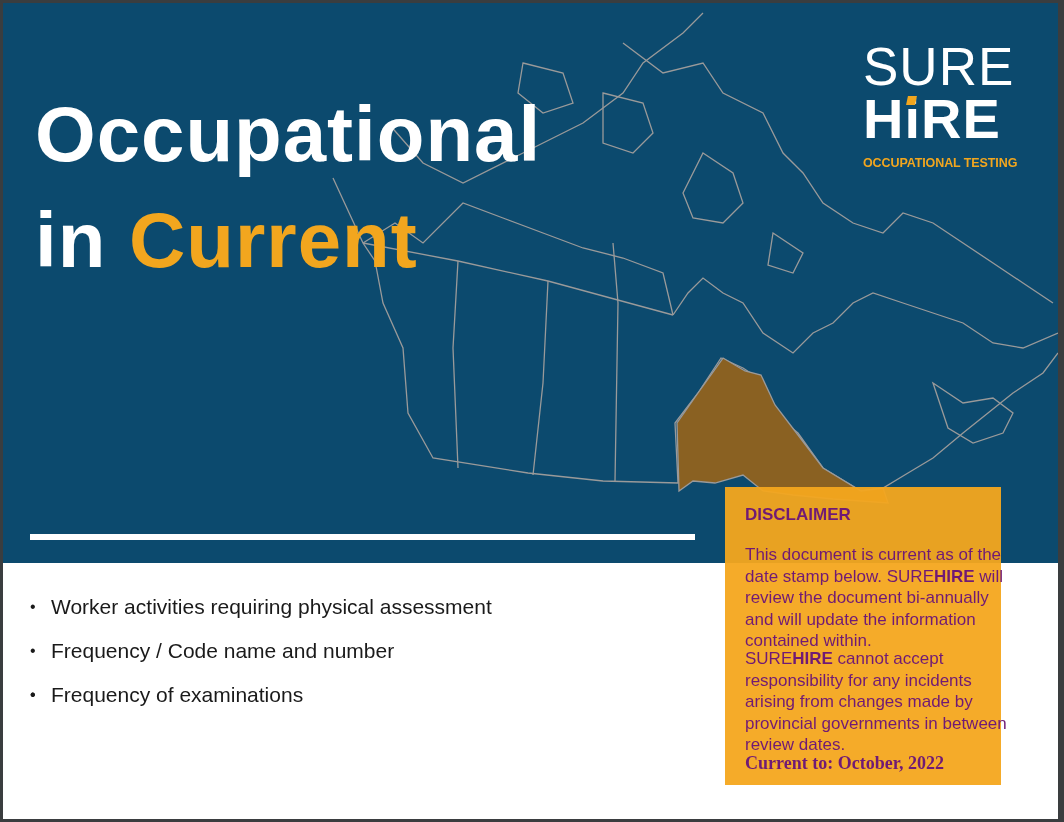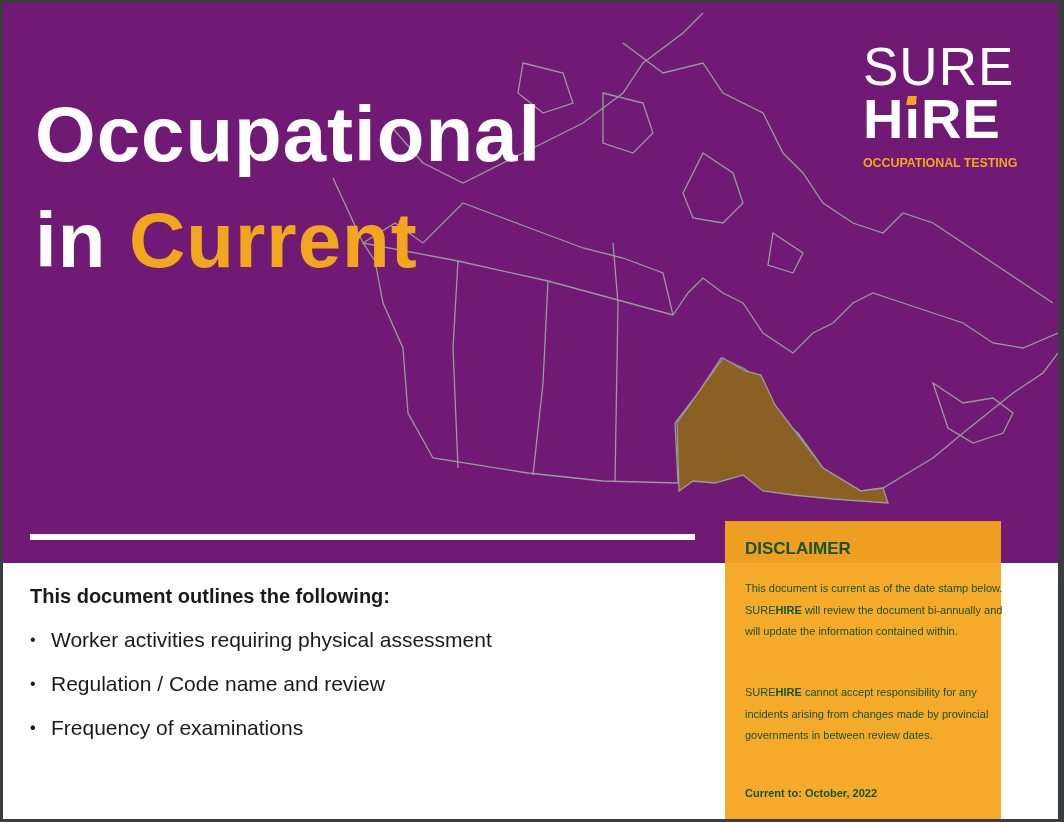--- a/index.html
+++ b/index.html
@@ -8,21 +8,21 @@
     background: #3a3d3f;
     position: relative;
     font-family: "Liberation Sans", sans-serif;
   }
   .page {
     position: absolute; left: 3px; top: 3px; width: 1055px; height: 816px;
     background: #ffffff; overflow: hidden;
   }
   .dark {
     position: absolute; left: 0; top: 0; width: 1055px; height: 560px;
-    background: #701a75;
+    background: #0c4a6e;
   }
   .map { position: absolute; left: 0; top: 0; width: 1055px; height: 560px; }
   .title {
     position: absolute; left: 32px; top: 78px;
     color: #ffffff; font-weight: bold; font-size: 78px; line-height: 106px;
     letter-spacing: 1px;
   }
   .title .hl { color: #f2a61e; }
   .rule {
     position: absolute; left: 27px; top: 531px; width: 665px; height: 6px;
@@ -46,28 +46,28 @@
     margin-top: 11px; white-space: nowrap; letter-spacing: -0.1px;
   }
   .intro {
     position: absolute; left: 27px; top: 582px; width: 680px; color: #1a1a1a;
   }
   .intro h2 { margin: 0 0 10px 0; font-size: 20px; font-weight: bold; }
   .intro ul { list-style: none; margin: 0; padding: 0; }
   .intro li { font-size: 21px; line-height: 44px; position: relative; padding-left: 21px; }
   .intro li .bullet { position: absolute; left: 0; top: 0; font-size: 16px; }
   .disclaimer {
-    position: absolute; left: 722px; top: 518px; width: 276px; height: 298px;
-    background: rgba(244, 166, 30, 0.95); color: #14532d;
+    position: absolute; left: 722px; top: 484px; width: 276px; height: 298px;
+    background: rgba(244, 166, 30, 0.95); color: #701a75;
   }
   .disclaimer .dh { position: absolute; left: 20px; top: 18px; font-weight: bold; font-size: 17px; }
-  .disclaimer p { position: absolute; left: 20px; margin: 0; font-size: 11px; line-height: 21.5px; width: 270px; }
+  .disclaimer p { position: absolute; left: 20px; margin: 0; font-size: 17px; line-height: 21.5px; width: 270px; }
   .disclaimer .p1 { top: 57px; }
   .disclaimer .p2 { top: 161px; }
-  .disclaimer .cur { position: absolute; left: 20px; top: 266px; font-size: 11px; font-weight: bold; }
+  .disclaimer .cur { position: absolute; left: 20px; top: 266px; font-size: 18px; font-weight: bold; font-family: Liberation Serif, serif; }
 </style>
 </head>
 <body>
 
 <div class="page">
   <div class="dark">
     <svg class="map" viewBox="0 0 1055 560">
       <g fill="none" stroke="#9a9a9a" stroke-width="1.3">
         <path d="M330 175 L360 240 L372 258 L380 300 L400 345 L405 410 L430 455 L525 470 L600 478 L675 480 L672 420 L695 390 L718 355 L740 365 L755 375 L770 410 L795 430 L820 465 L858 488 L880 485 L905 470 L930 455 L960 430 L985 410 L1010 390 L1040 370 L1055 350"></path>
         <path d="M360 240 L455 258 L545 278 L670 312"></path>
@@ -95,24 +95,23 @@
     <div class="rule"></div>
 
     <div class="logo">
       <div class="sure">SURE</div>
       <div class="hire"><span>HiRE</span><span class="i-dot"></span></div>
       <div class="sub">OCCUPATIONAL TESTING</div>
     </div>
   </div>
 
   <div class="intro">
-    <h2>This document outlines the following:</h2>
     <ul>
       <li><span class="bullet">•</span><span>Worker activities requiring physical assessment</span></li>
-      <li><span class="bullet">•</span><span>Regulation / Code name and review</span></li>
+      <li><span class="bullet">•</span><span>Frequency / Code name and number</span></li>
       <li><span class="bullet">•</span></li>
       <li><span class="bullet">•</span><span>Frequency of examinations</span></li>
     </ul>
   </div>
 
   <div class="disclaimer">
     <div class="dh">DISCLAIMER</div>
     <p class="p1"><span>This document is current as of the date stamp below. SURE</span><b>HIRE</b><span> will review the document bi-annually and will update the information contained within.</span></p>
     <p class="p2"><span>SURE</span><b>HIRE</b><span> cannot accept responsibility for any incidents arising from changes made by provincial governments in between review dates.</span></p>
     <div class="cur">Current to: October, 2022</div>

